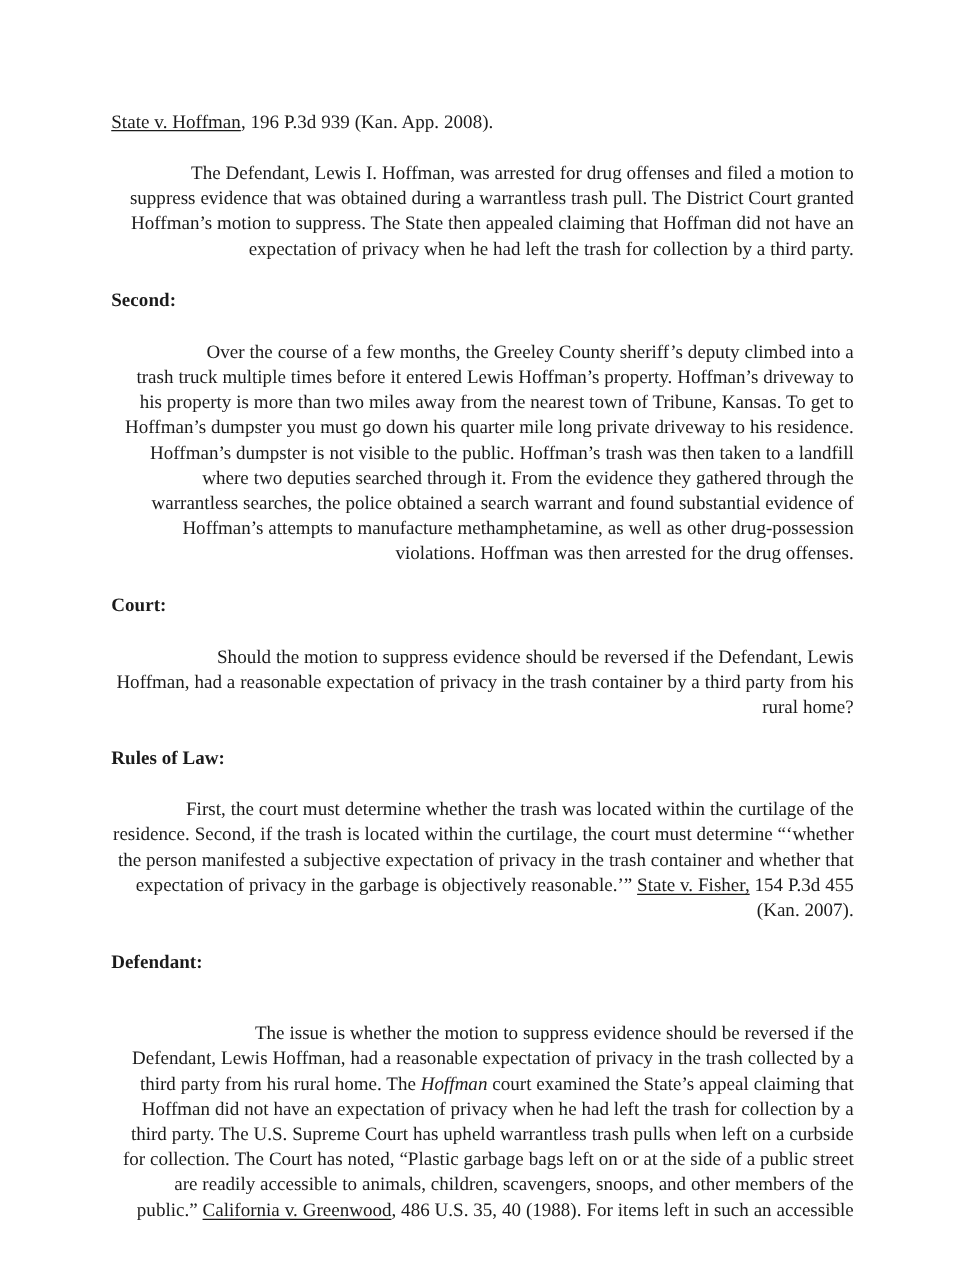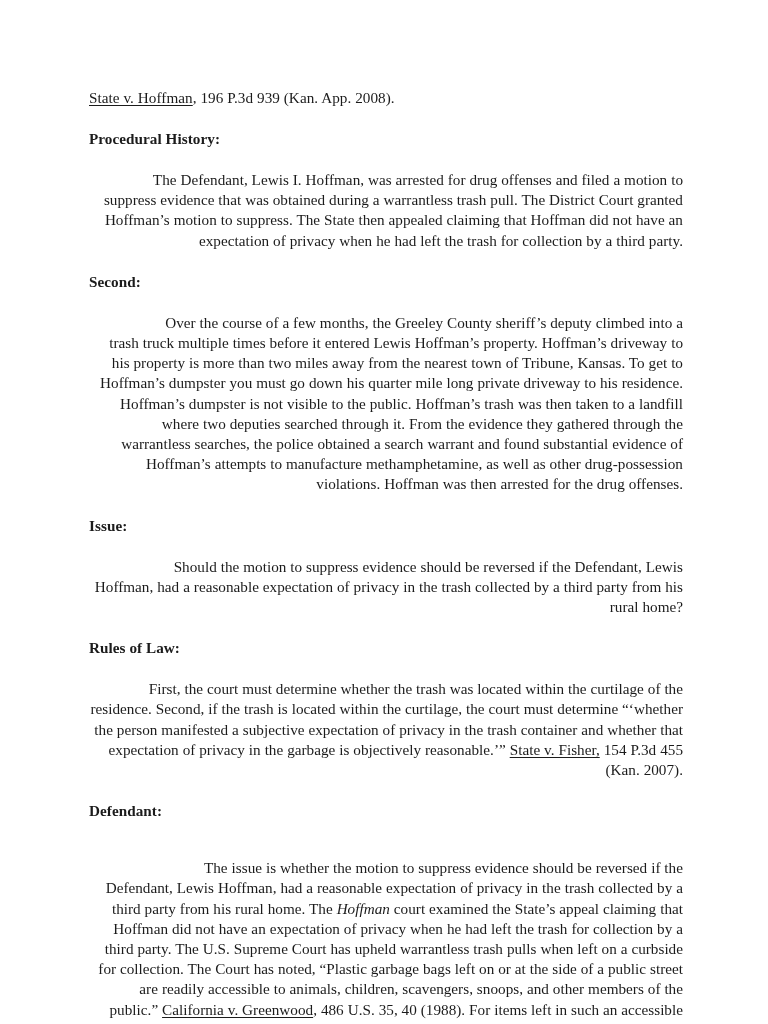--- a/index.html
+++ b/index.html
@@ -70,28 +70,27 @@
   }
 </style>
 </head>
 <body>
 
 <div class="page">
   <div class="doc-body">
 
     <p class="case-citation"><span class="u">State v. Hoffman</span><span>, 196 P.3d 939 (Kan. App. 2008).</span></p>
 
-    <h2 class="section-heading">Procedural History:</h2>
     <p class="body-para"><span>The Defendant, Lewis I. Hoffman, was arrested for drug offenses and filed a motion to suppress evidence that was obtained during a warrantless trash pull. The District Court granted Hoffman’s motion to suppress. The State then appealed claiming that Hoffman did not have an expectation of privacy when he had left the trash for collection by a third party.</span></p>
 
     <h2 class="section-heading">Second:</h2>
     <p class="body-para"><span>Over the course of a few months, the Greeley County sheriff’s deputy climbed into a trash truck multiple times before it entered Lewis Hoffman’s property. Hoffman’s driveway to his property is more than two miles away from the nearest town of Tribune, Kansas. To get to Hoffman’s dumpster you must go down his quarter mile long private driveway to his residence. Hoffman’s dumpster is not visible to the public. Hoffman’s trash was then taken to a landfill where two deputies searched through it. From the evidence they gathered through the warrantless searches, the police obtained a search warrant and found substantial evidence of Hoffman’s attempts to manufacture methamphetamine, as well as other drug-possession violations. Hoffman was then arrested for the drug offenses.</span></p>
 
-    <h2 class="section-heading">Issue:</h2>
-    <p class="body-para"><span>Should the motion to suppress evidence should be reversed if the Defendant, Lewis Hoffman, had a reasonable expectation of privacy in the trash collected by a third party from his rural home?</span></p>
+    <h2 class="section-heading">Court:</h2>
+    <p class="body-para"><span>Should the motion to suppress evidence should be reversed if the Defendant, Lewis Hoffman, had a reasonable expectation of privacy in the trash container by a third party from his rural home?</span></p>
 
     <h2 class="section-heading">Rules of Law:</h2>
     <p class="body-para"><span>First, the court must determine whether the trash was located within the curtilage of the residence. Second, if the trash is located within the curtilage, the court must determine “‘whether the person manifested a subjective expectation of privacy in the trash container and whether that expectation of privacy in the garbage is objectively reasonable.’” </span><span class="u">State v. Fisher,</span><span> 154 P.3d 455 (Kan. 2007).</span></p>
 
     <h2 class="section-heading">Defendant:</h2>
     <p class="body-para last"><span>The issue is whether the motion to suppress evidence should be reversed if the Defendant, Lewis Hoffman, had a reasonable expectation of privacy in the trash collected by a third party from his rural home. The </span><span class="it">Hoffman</span><span> court examined the State’s appeal claiming that Hoffman did not have an expectation of privacy when he had left the trash for collection by a third party. The U.S. Supreme Court has upheld warrantless trash pulls when left on a curbside for collection. The Court has noted, “Plastic garbage bags left on or at the side of a public street are readily accessible to animals, children, scavengers, snoops, and other members of the public.” </span><span class="u">California v. Greenwood</span><span>, 486 U.S. 35, 40 (1988). For items left in such an accessible</span></p>
 
   </div>
 </div>
 

